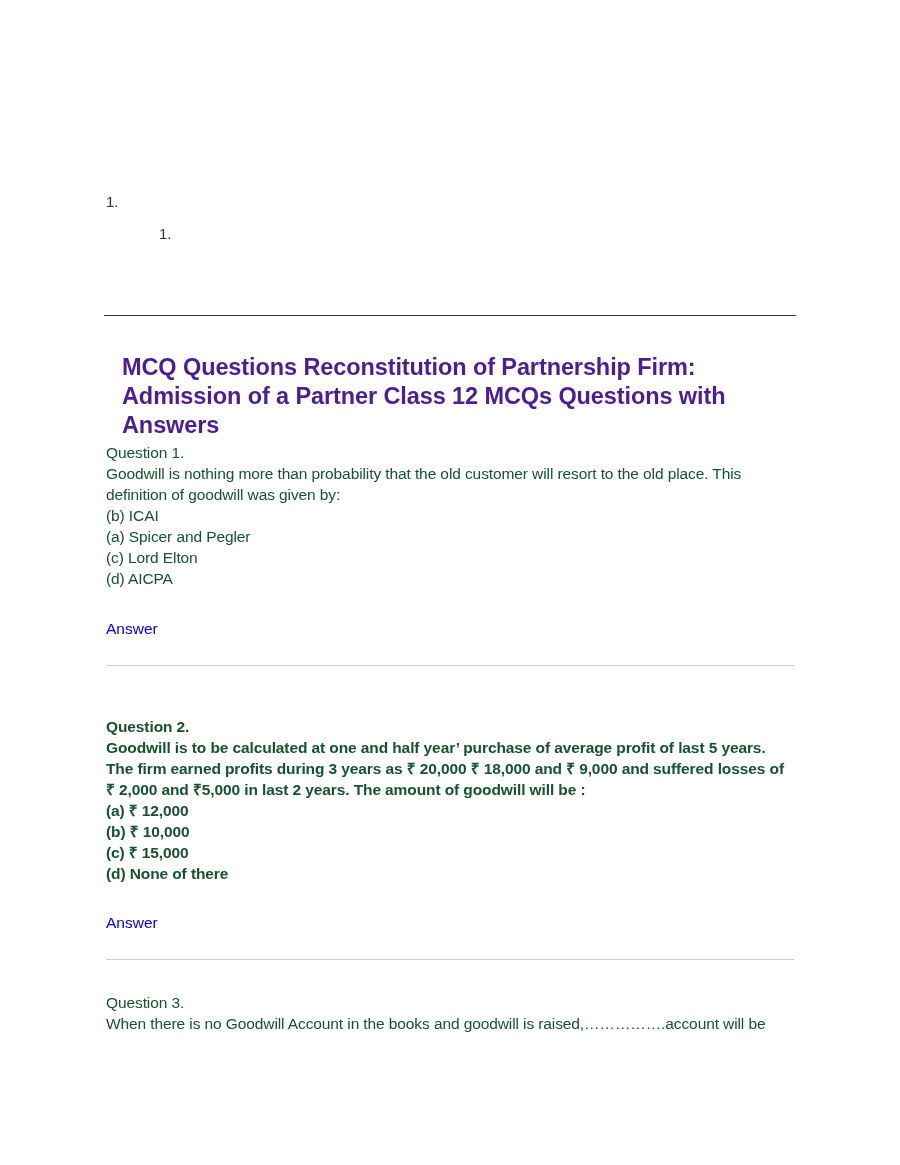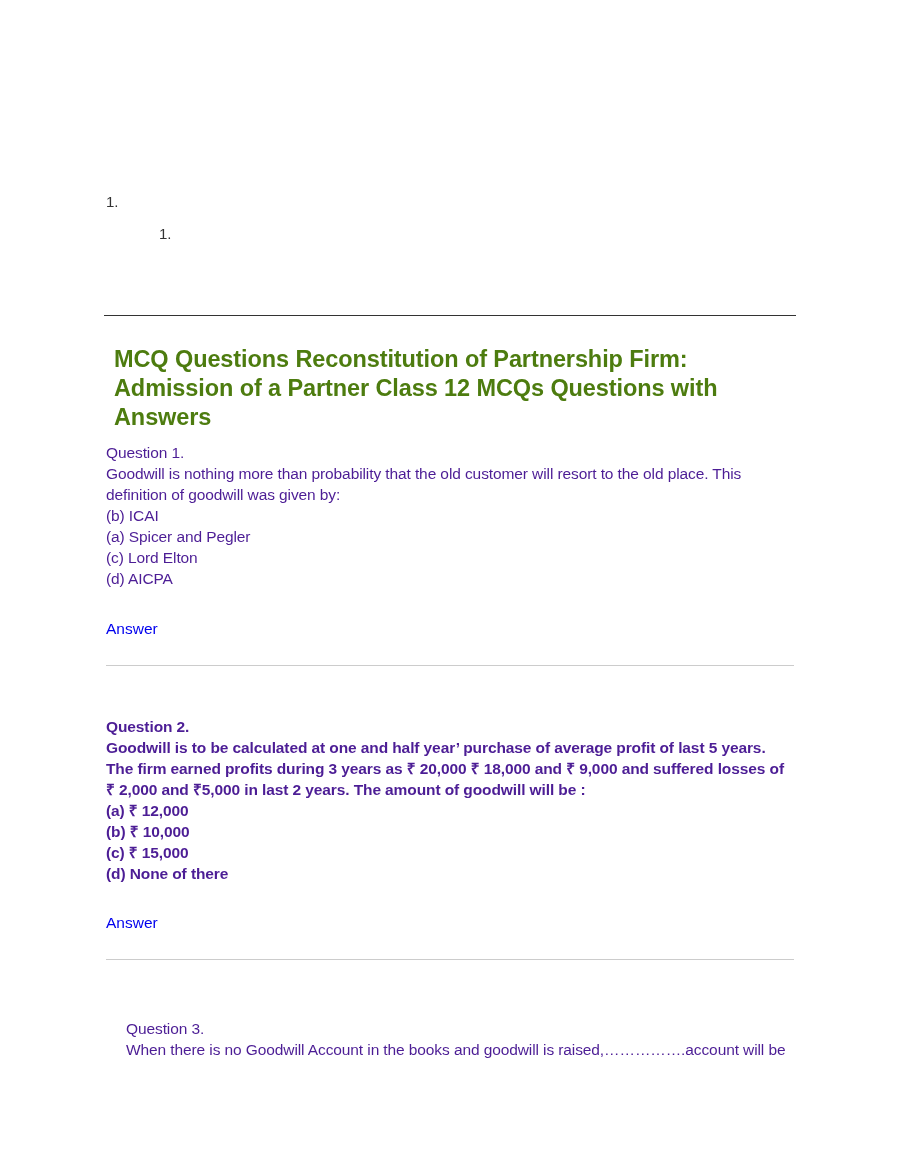--- a/index.html
+++ b/index.html
@@ -29,34 +29,34 @@
       top: 315px;
       width: 692px;
       height: 0;
       border-top: 1.5px solid #333333;
     }
     .page-title {
       position: absolute;
       left: 106px;
       top: 337px;
       width: 690px;
-      margin: 8px;
+      margin: 16px;
       font-size: 23.5px;
       font-weight: bold;
       line-height: 29px;
-      color: #4d7c0f;
+      color: #4c1d95;
       letter-spacing: -0.1px;
     }
     .question {
       position: absolute;
       left: 106px;
       width: 690px;
       font-size: 15.5px;
       line-height: 21px;
-      color: #4c1d95;
+      color: #14532d;
       letter-spacing: -0.1px;
     }
     .question p { margin: 0; }
     .answer-link {
       position: absolute;
       left: 106px;
       font-size: 15.5px;
       line-height: 21px;
       color: #0000ee;
       text-decoration: none;
@@ -68,21 +68,21 @@
       width: 688px;
       height: 0;
       border-top: 1.5px solid #cccccc;
     }
     #q1 { top: 442px; }
     #answer-1 { top: 618px; }
     #rule-1 { top: 665px; }
     #q2 { top: 716px; font-weight: bold; }
     #answer-2 { top: 912px; }
     #rule-2 { top: 959px; }
-    #q3 { top: 1018px; margin-left: 20px; }
+    #q3 { top: 992px; }
   </style>
 </head>
 <body>
 
 <span id="marker-1" class="list-marker">1.</span>
 <span id="marker-2" class="list-marker">1.</span>
 
 <div class="top-rule"></div>
 
 <h1 class="page-title">MCQ Questions Reconstitution of Partnership Firm: Admission of a Partner Class 12 MCQs Questions with Answers</h1>

